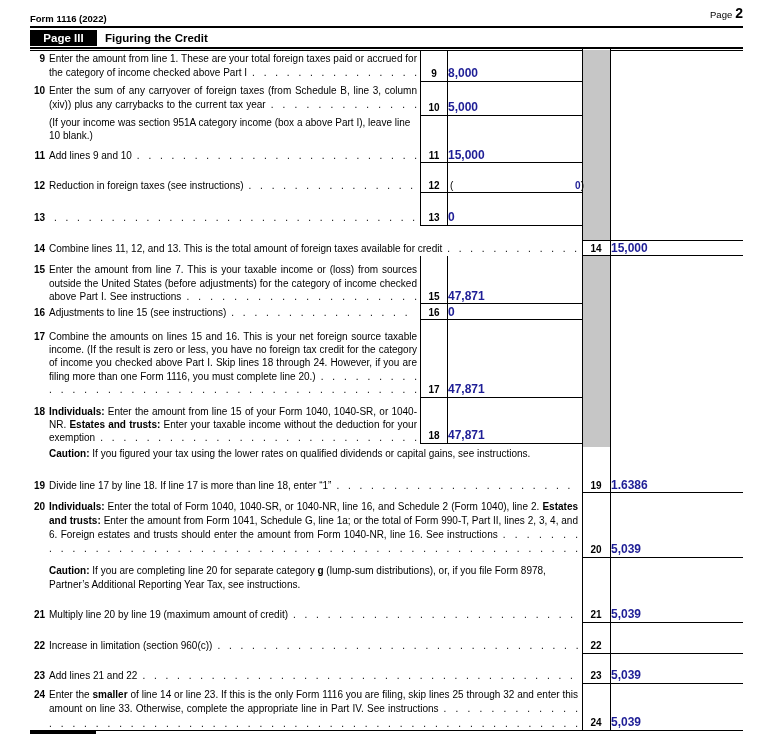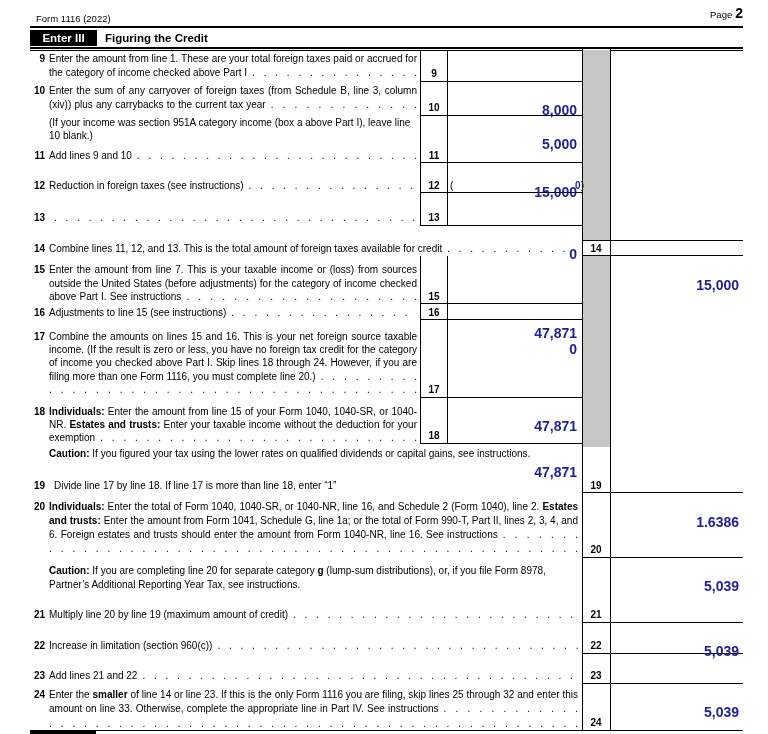--- a/index.html
+++ b/index.html
@@ -9,47 +9,47 @@
   .hline{position:absolute;background:#000;height:1px;}
   .vline{position:absolute;background:#000;width:1px;}
   .shade{position:absolute;background:#c6c6c6;}
   .lno{position:absolute;width:20px;left:25px;text-align:right;font-weight:bold;font-size:10px;line-height:13px;}
   .d1{position:absolute;display:flex;align-items:baseline;line-height:13px;overflow:hidden;white-space:nowrap;}
   .d1 .txt{flex:0 0 auto;text-align:right;}
   .d1 .leader{flex:1 1 auto;overflow:hidden;white-space:nowrap;margin-left:5px;word-spacing:6px;}
   .dm{position:absolute;text-align:justify;overflow:hidden;}
   .dm .leader{margin-left:5px;word-spacing:6px;}
   .boxnum{position:absolute;width:26px;text-align:center;font-weight:bold;font-size:10px;line-height:13px;}
-  .amt{position:absolute;text-align:right;font-weight:bold;font-size:14px;line-height:13px;color:#1e1e96;margin-top:37px;}
+  .amt{position:absolute;text-align:left;font-weight:bold;font-size:12px;line-height:13px;color:#1e1e96;}
   .amt-paren{position:absolute;display:flex;align-items:baseline;font-size:10px;line-height:13px;}
   .amt-paren .op{color:#000;flex:0 0 auto;}
   .amt-paren .val{flex:1 1 auto;text-align:right;font-weight:bold;color:#1e1e96;}
   .amt-paren .cp{color:#000;flex:0 0 auto;margin-right:-4px;}
-  .formid{position:absolute;left:36px;top:13px;font-size:9.5px;}
+  .formid{position:absolute;left:30px;top:13px;font-size:9.5px;font-weight:bold;}
   .pageno{position:absolute;right:25px;top:6px;display:flex;align-items:flex-end;gap:3px;}
   .pageno .pw{font-size:9.5px;line-height:12px;}
   .pageno .pn{font-size:14px;font-weight:bold;line-height:15px;}
   .partbox{position:absolute;left:30px;top:30px;width:67px;height:16px;background:#000;color:#fff;
            font-weight:bold;font-size:11.5px;text-align:center;line-height:16px;}
   .parttitle{position:absolute;left:105px;top:31px;font-weight:bold;font-size:11.5px;line-height:15px;}
   b{font-weight:bold;}
 </style>
 </head>
 <body>
 
 <div class="page">
 
   <div class="formid">Form 1116 (2022)</div>
   <div class="pageno">
     <span class="pw">Page</span>
     <span class="pn">2</span>
   </div>
   <div class="hline" style="left:30px;top:26px;width:713px;height:2px;"></div>
 
-  <div class="partbox">Enter III</div>
+  <div class="partbox">Page III</div>
   <div class="parttitle">Figuring the Credit</div>
   <div class="hline" style="left:30px;top:47px;width:713px;height:1.5px;"></div>
   <div class="hline" style="left:30px;top:49.5px;width:713px;"></div>
 
   <div class="shade" style="left:583px;top:50px;width:27px;height:190px;"></div>
   <div class="shade" style="left:583px;top:256px;width:27px;height:191px;"></div>
 
   <div class="vline" style="left:420px;top:50px;height:175px;"></div>
   <div class="vline" style="left:447px;top:50px;height:175px;"></div>
   <div class="vline" style="left:420px;top:256px;height:187px;"></div>
@@ -158,21 +158,21 @@
     <b>Individuals:</b><span> Enter the amount from line 15 of your Form 1040, 1040-SR, or 1040-NR. </span><b>Estates and trusts:</b><span> Enter your taxable income without the deduction for your exemption</span><span class="leader">. . . . . . . . . . . . . . . . . . . . . . . . . . . . . . . . . . . . . . . . . . . . . . . . . . . . . . . . . . . . . . . . . . . . . .</span>
   </div>
   <div class="boxnum" style="left:421px;top:429px;">18</div>
   <div class="amt" style="left:448px;top:429px;width:129px;">47,871</div>
 
   <div class="dm" style="left:49px;top:447px;width:529px;height:27px;line-height:13px;text-align:left;">
     <b>Caution:</b><span> If you figured your tax using the lower rates on qualified dividends or capital gains, see instructions.</span>
   </div>
 
   <div class="lno" style="top:479px;">19</div>
-  <div class="d1" style="left:49px;top:479px;width:529px;height:13px;flex-direction:column;">
+  <div class="d1" style="left:49px;top:479px;width:529px;height:13px;">
     <span class="txt">Divide line 17 by line 18. If line 17 is more than line 18, enter “1”</span>
       <span class="leader">. . . . . . . . . . . . . . . . . . . . . . . . . . . . . . . . . . . . . . . . . . . . . . . . . . . . . . . . . . . . . . . . . . . . . .</span>
   </div>
   <div class="boxnum" style="left:583px;top:479px;">19</div>
   <div class="amt" style="left:611px;top:479px;width:128px;">1.6386</div>
 
   <div class="lno" style="top:500px;">20</div>
   <div class="dm" style="left:49px;top:500px;width:529px;height:57px;line-height:14px;">
     <b>Individuals:</b><span> Enter the total of Form 1040, 1040-SR, or 1040-NR, line 16, and Schedule 2 (Form 1040), line 2. </span><b>Estates and trusts:</b><span> Enter the amount from Form 1041, Schedule G, line 1a; or the total of Form 990-T, Part II, lines 2, 3, 4, and 6. Foreign estates and trusts should enter the amount from Form 1040-NR, line 16. See instructions</span><span class="leader">. . . . . . . . . . . . . . . . . . . . . . . . . . . . . . . . . . . . . . . . . . . . . . . . . . . . . . . . . . . . . . . . . . . . . .</span>
   </div>

